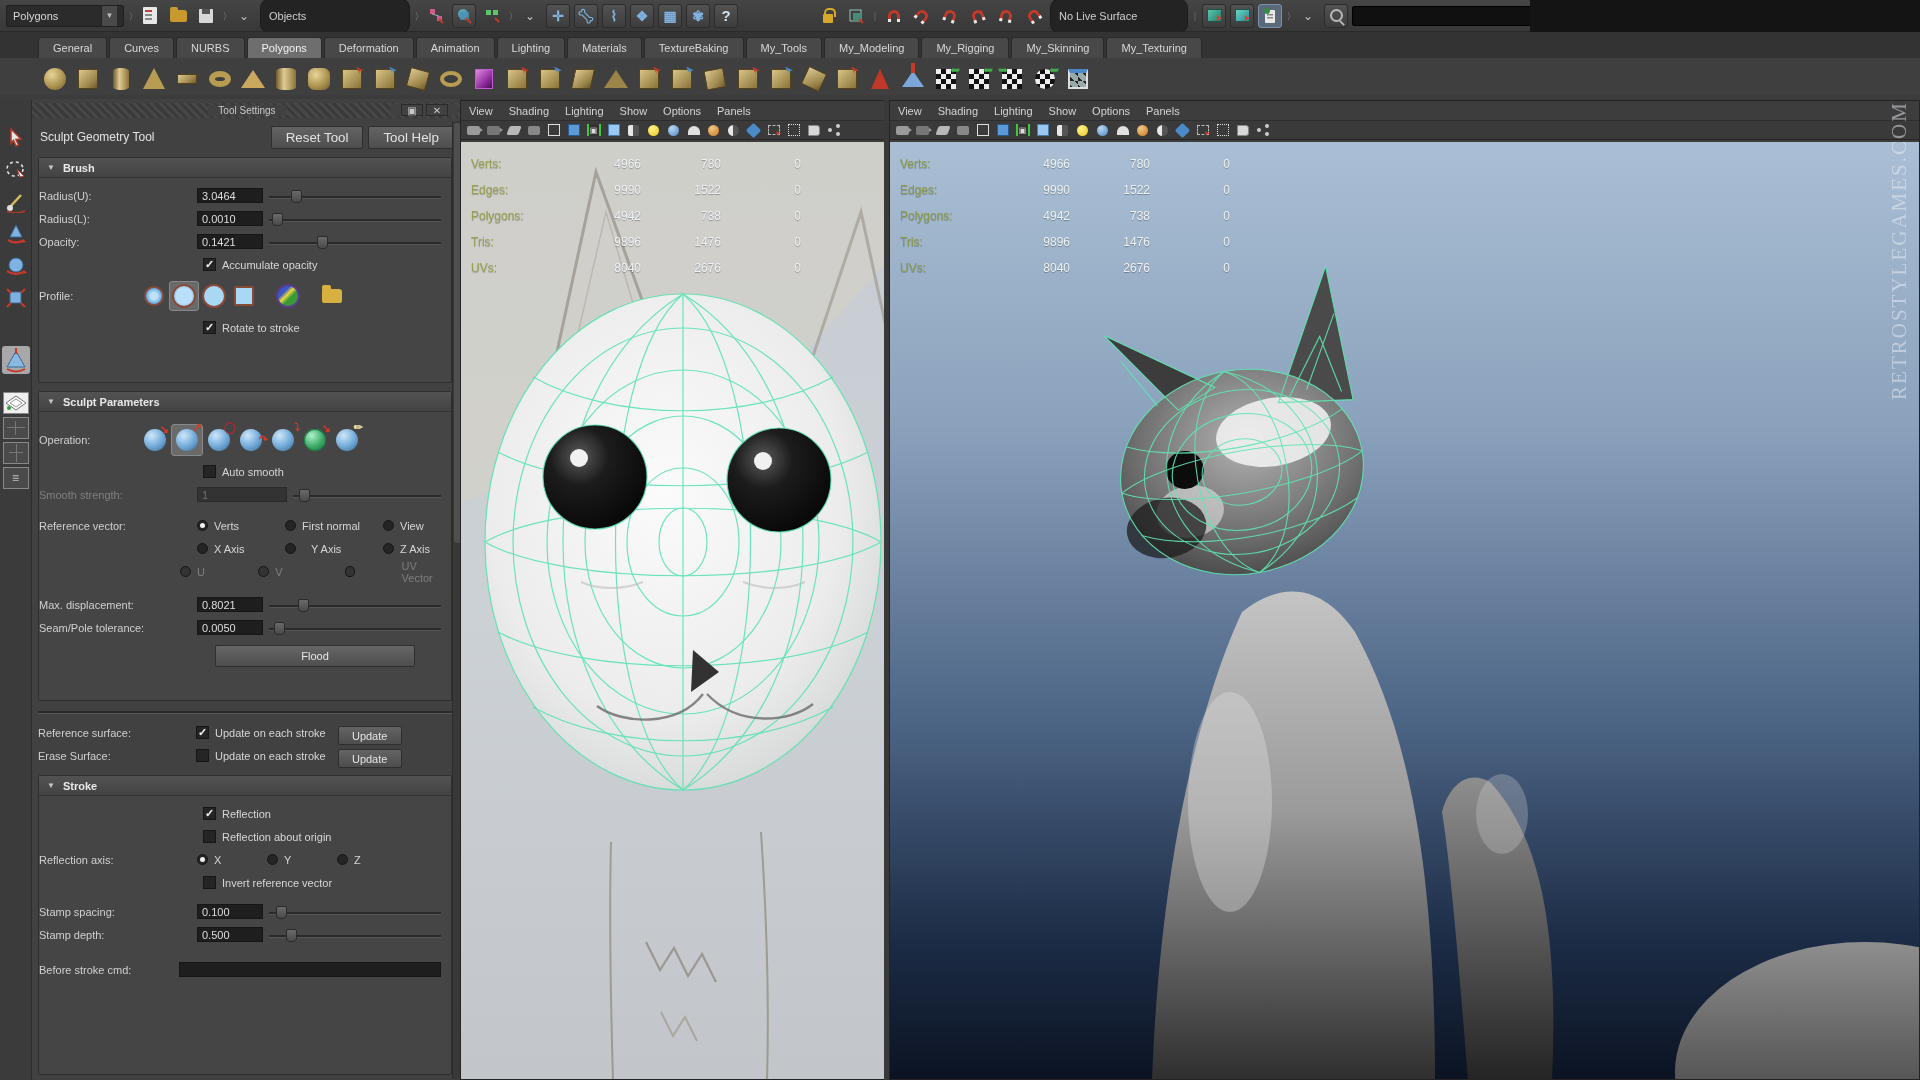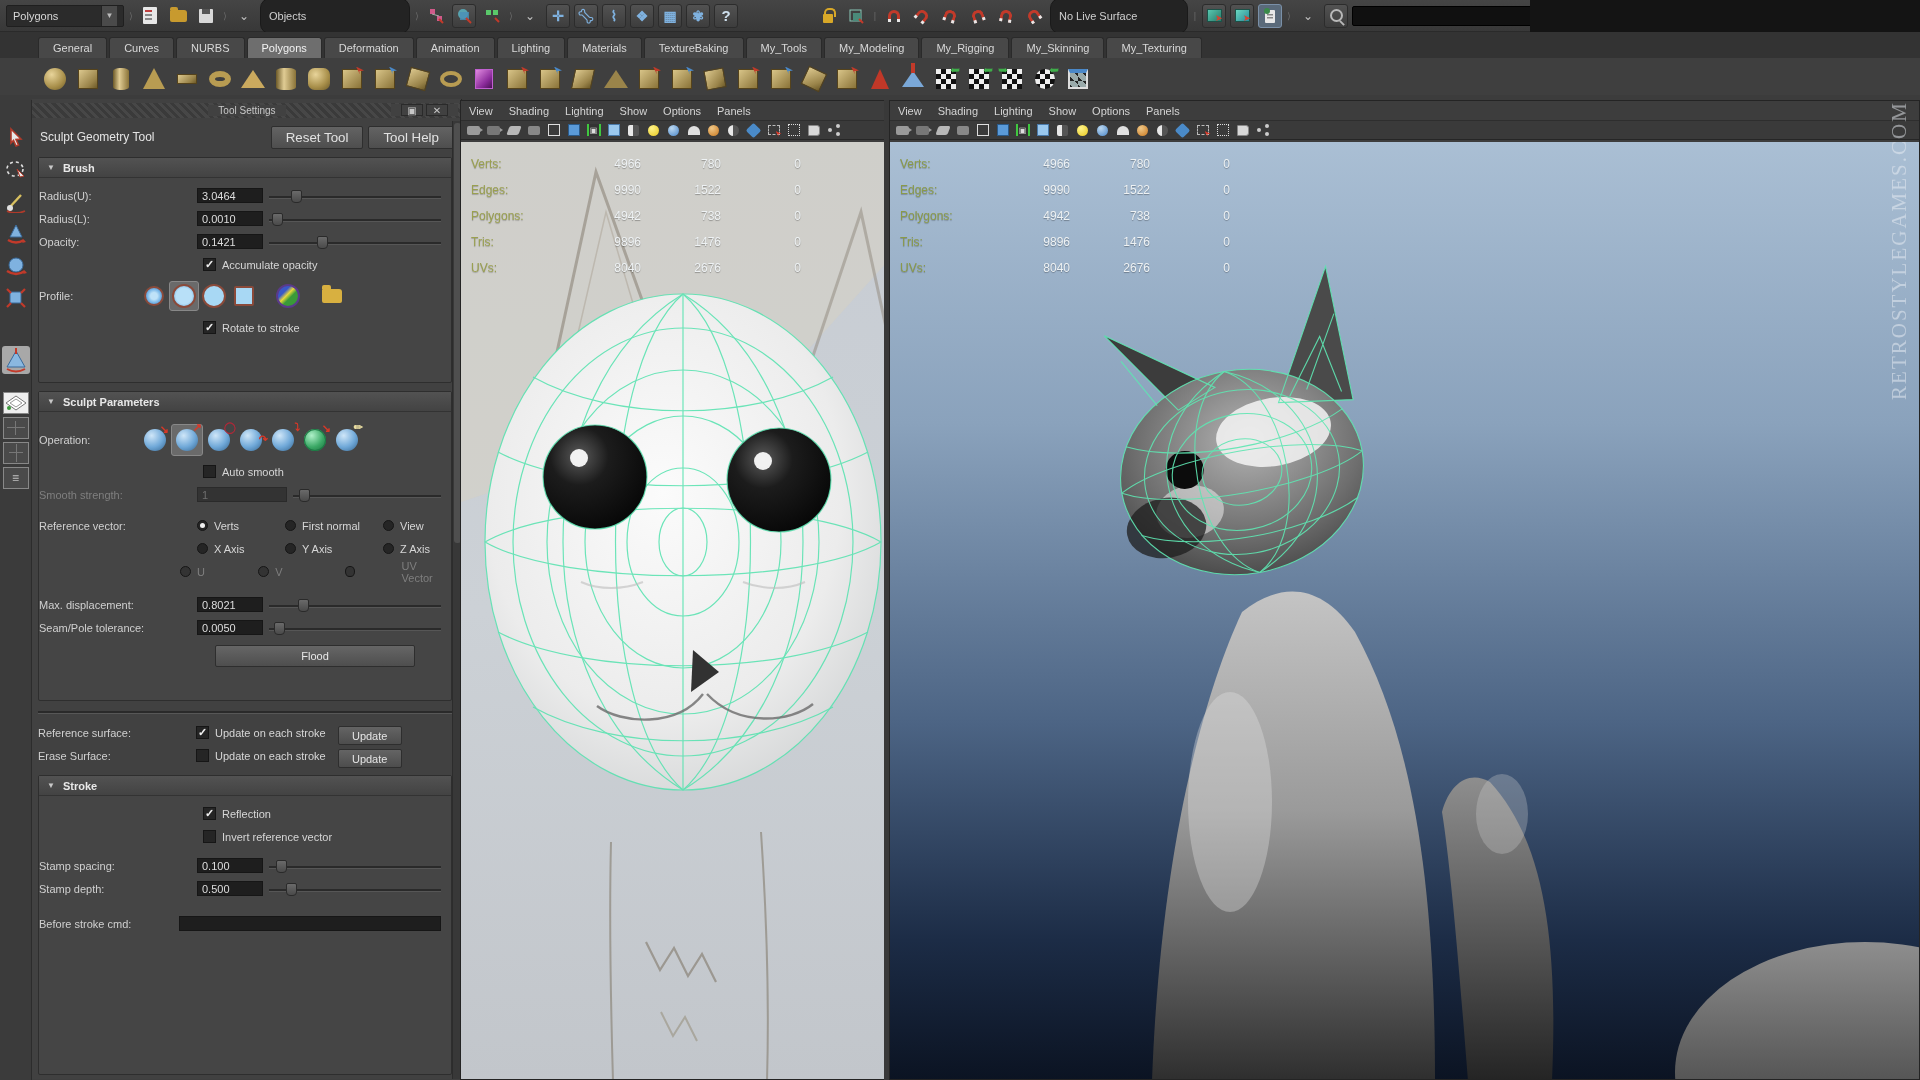--- a/index.html
+++ b/index.html
@@ -670,21 +670,21 @@
               <span class="radio"></span>
               <span>View</span>
             </span>
         </div>
         <div class="prow">
           <span class="plabel"></span>
           <span style="display:flex;width:88px;align-items:center;">
               <span class="radio"></span>
               <span>X Axis</span>
             </span>
-          <span style="display:flex;width:98px;align-items:center;">
+          <span style="display:flex;width:98px;align-items:center;gap:9px;">
               <span class="radio"></span>
               <span>Y Axis</span>
             </span>
           <span style="display:flex;align-items:center;">
               <span class="radio"></span>
               <span>Z Axis</span>
             </span>
         </div>
         <div class="prow">
           <span class="plabel"></span>
@@ -739,20 +739,39 @@
 
     <div class="frame" style="top:676px; height:300px;">
       <div class="frame-h">
         <span class="tri">▼</span>
         <span>Stroke</span>
       </div>
       <div style="padding-top:6px;">
         <div class="prow" style="padding-left:164px;">
           <span class="chk">✓</span>
           <span>Reflection</span>
+        </div>
+        <div class="prow" style="padding-left:164px;">
+          <span class="chk"></span>
+          <span>Reflection about origin</span>
+        </div>
+        <div class="prow">
+          <span class="plabel">Reflection axis:</span>
+          <span style="display:flex;width:70px;align-items:center;">
+              <span class="radio on"></span>
+              <span>X</span>
+            </span>
+          <span style="display:flex;width:70px;align-items:center;">
+              <span class="radio"></span>
+              <span>Y</span>
+            </span>
+          <span style="display:flex;align-items:center;">
+              <span class="radio"></span>
+              <span>Z</span>
+            </span>
         </div>
         <div class="prow" style="padding-left:164px;">
           <span class="chk"></span>
           <span>Invert reference vector</span>
         </div>
         <div style="height:6px;"></div>
         <div class="prow">
           <span class="plabel">Stamp spacing:</span>
           <span class="pinput">0.100</span>
           <span class="slider">

